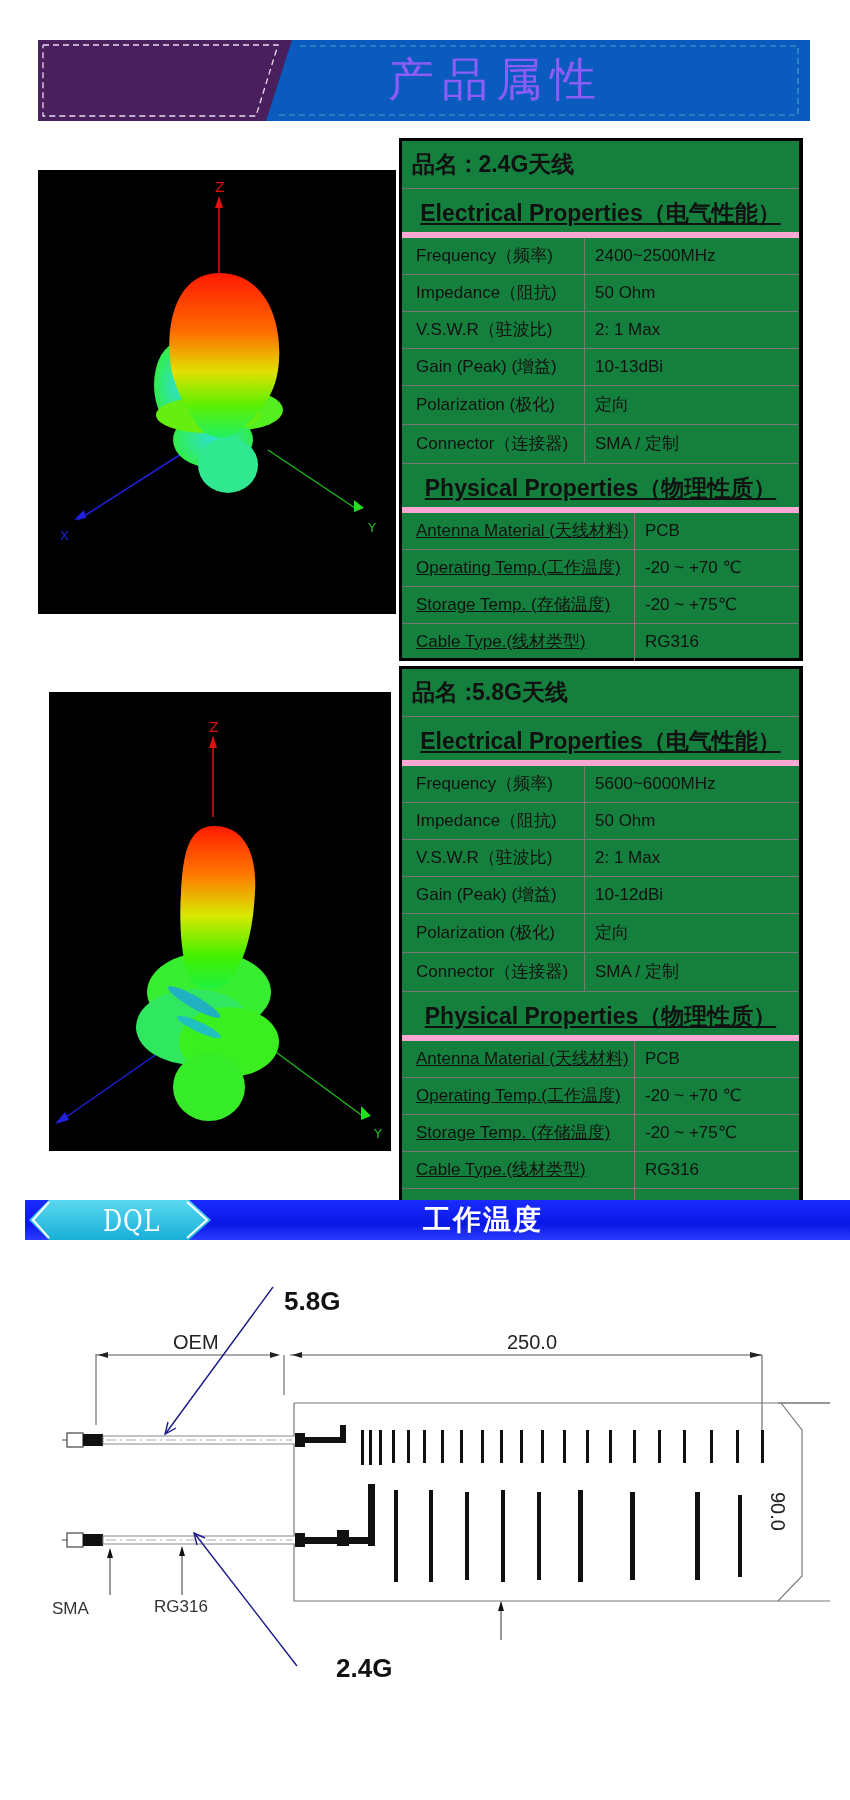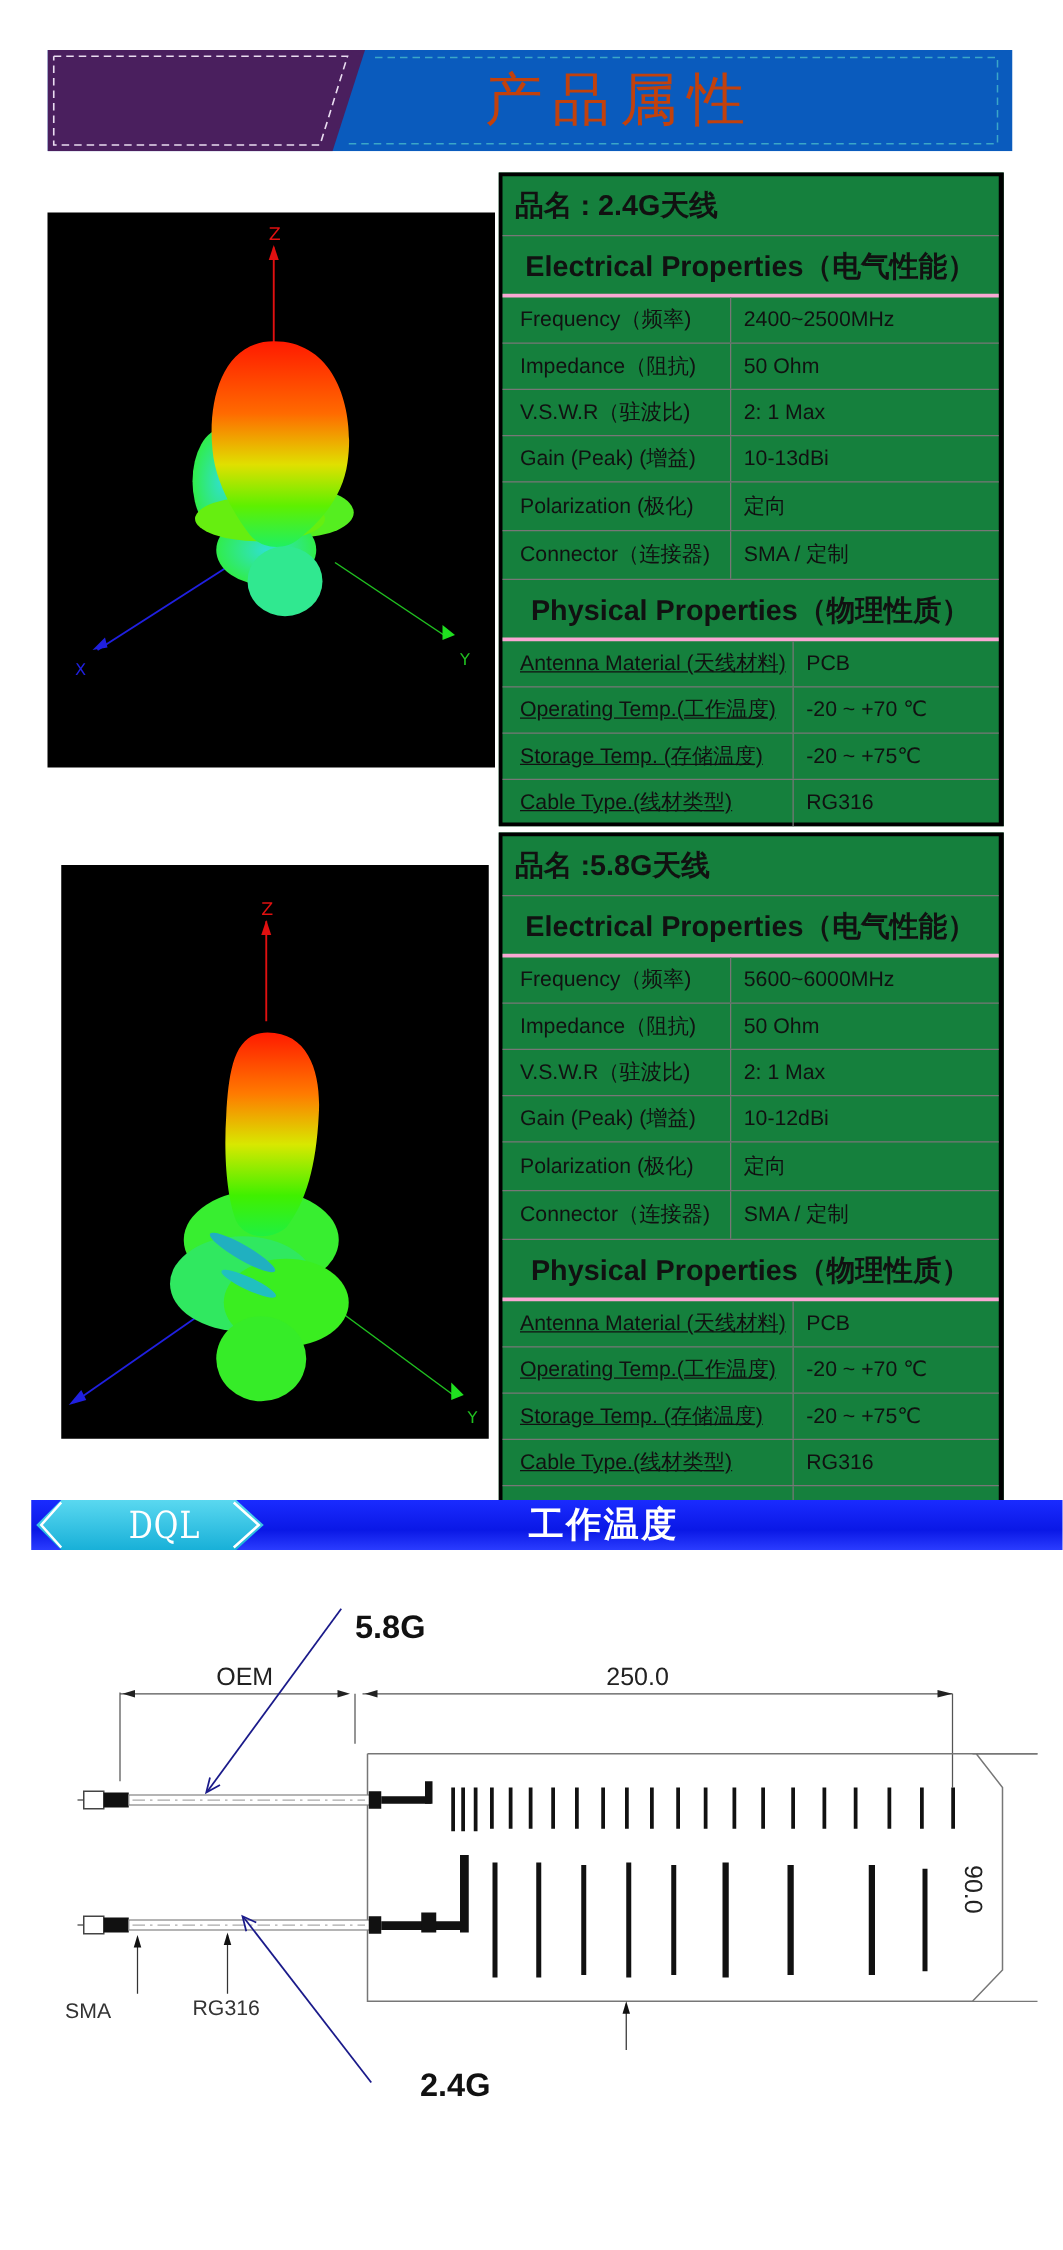--- a/index.html
+++ b/index.html
@@ -3,34 +3,34 @@
 <meta charset="utf-8">
 <style>
   * { box-sizing: border-box; margin: 0; padding: 0; }
   html, body { width: 850px; height: 1800px; background: #ffffff; overflow: hidden; }
   body { position: relative; font-family: "Liberation Sans", "DejaVu Sans", sans-serif; color: #111; }
 
   
   .top-banner { position: absolute; left: 38px; top: 40px; width: 772px; height: 81px; }
   .top-banner svg { position: absolute; left: 0; top: 0; }
   .brand-text { position: absolute; left: 22px; top: 8px; font-size: 46px; color: #fff; letter-spacing: 2px; font-family: "DejaVu Serif", serif; font-weight: normal; line-height: 62px; }
-  .section-text { position: absolute; left: 350px; top: 8px; font-size: 46px; color: #c2410c; letter-spacing: 8px; font-family: "DejaVu Serif", serif; line-height: 62px; }
+  .section-text { position: absolute; left: 350px; top: 8px; font-size: 46px; color: #8b5cf6; letter-spacing: 8px; font-family: "DejaVu Serif", serif; line-height: 62px; }
 
   
   .pattern { position: absolute; background: #000; overflow: hidden; }
   .pattern svg { position: absolute; left: 0; top: 0; }
   .pattern-1 { left: 38px; top: 170px; width: 358px; height: 444px; }
   .pattern-2 { left: 49px; top: 692px; width: 342px; height: 459px; }
 
   
   .spec { position: absolute; left: 399px; width: 404px; border: 3px solid #000; border-right-width: 4px; background: #15803d; }
   .spec-1 { top: 138px; height: 523px; }
   .spec-2 { top: 666px; height: 548px; }
   .spec .title-row { height: 48px; border-bottom: 1px solid #777; padding-left: 10px; font-weight: bold; font-size: 23px; line-height: 46px; }
-  .spec .section-row { height: 49px; border-bottom: 3px solid #f9a8d4; text-align: center; font-weight: bold; font-size: 23px; line-height: 48px; }
+  .spec .section-row { height: 49px; border-bottom: 6px solid #f9a8d4; text-align: center; font-weight: bold; font-size: 23px; line-height: 48px; text-decoration: underline; }
   .spec .row { display: flex; height: 37px; border-bottom: 1px solid #777; font-size: 17px; line-height: 36px; }
   .spec .row.tall { height: 39px; line-height: 38px; }
   .spec .cell-k { padding-left: 14px; border-right: 1px solid #777; white-space: nowrap; }
   .spec .cell-v { padding-left: 10px; white-space: nowrap; }
   .spec .elec .cell-k { width: 183px; }
   .spec .phys .cell-k { width: 233px; text-decoration: underline; }
   .spec .row:last-child { border-bottom: none; }
   .spec .row.empty { height: 14px; border-bottom: none; }
 
   
@@ -332,18 +332,18 @@
     <polygon points="461,331 458,341 464,341" fill="#111"></polygon>
 
     <line x1="233" y1="17" x2="126" y2="163" stroke="#1a1a8a" stroke-width="1.4"></line>
     <polyline points="128,152 125,164 136,158" fill="none" stroke="#1a1a8a" stroke-width="1.4"></polyline>
 
     <line x1="257" y1="396" x2="155" y2="264" stroke="#1a1a8a" stroke-width="1.4"></line>
     <polyline points="157,275 154,263 165,268" fill="none" stroke="#1a1a8a" stroke-width="1.4"></polyline>
   </svg>
   <div class="dlabel big" style="left:244px; top:18px;">5.8G</div>
   <div class="dlabel med" style="left:133px; top:62px;">OEM</div>
-  <div class="dlabel med" style="left:445px; top:62px;">250.0</div>
+  <div class="dlabel med" style="left:467px; top:62px;">250.0</div>
   <div class="dlabel med" style="left:748px; top:222px; transform: rotate(90deg); transform-origin: left top;">90.0</div>
   <div class="dlabel small" style="left:12px; top:330px;">SMA</div>
   <div class="dlabel small" style="left:114px; top:328px;">RG316</div>
   <div class="dlabel big" style="left:296px; top:385px;">2.4G</div>
 </div>
 
 </body></html>

